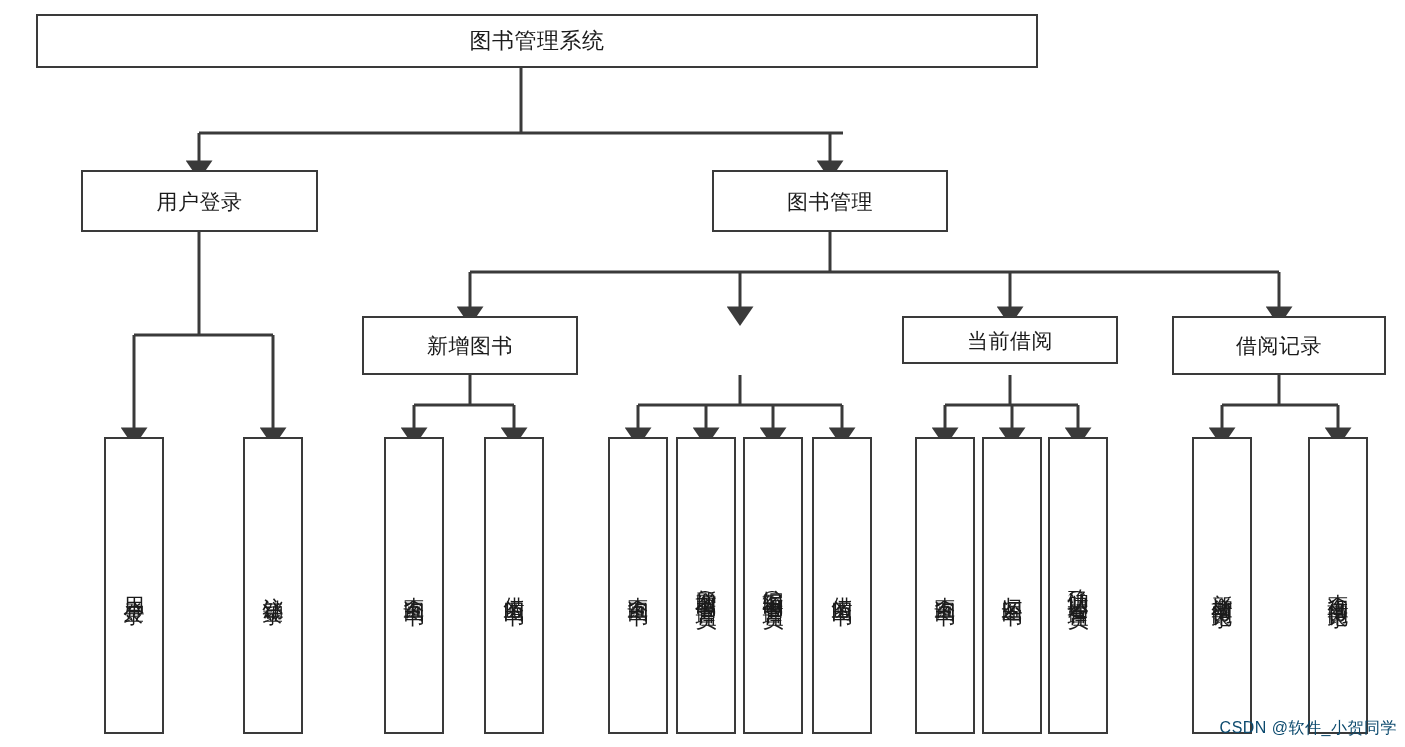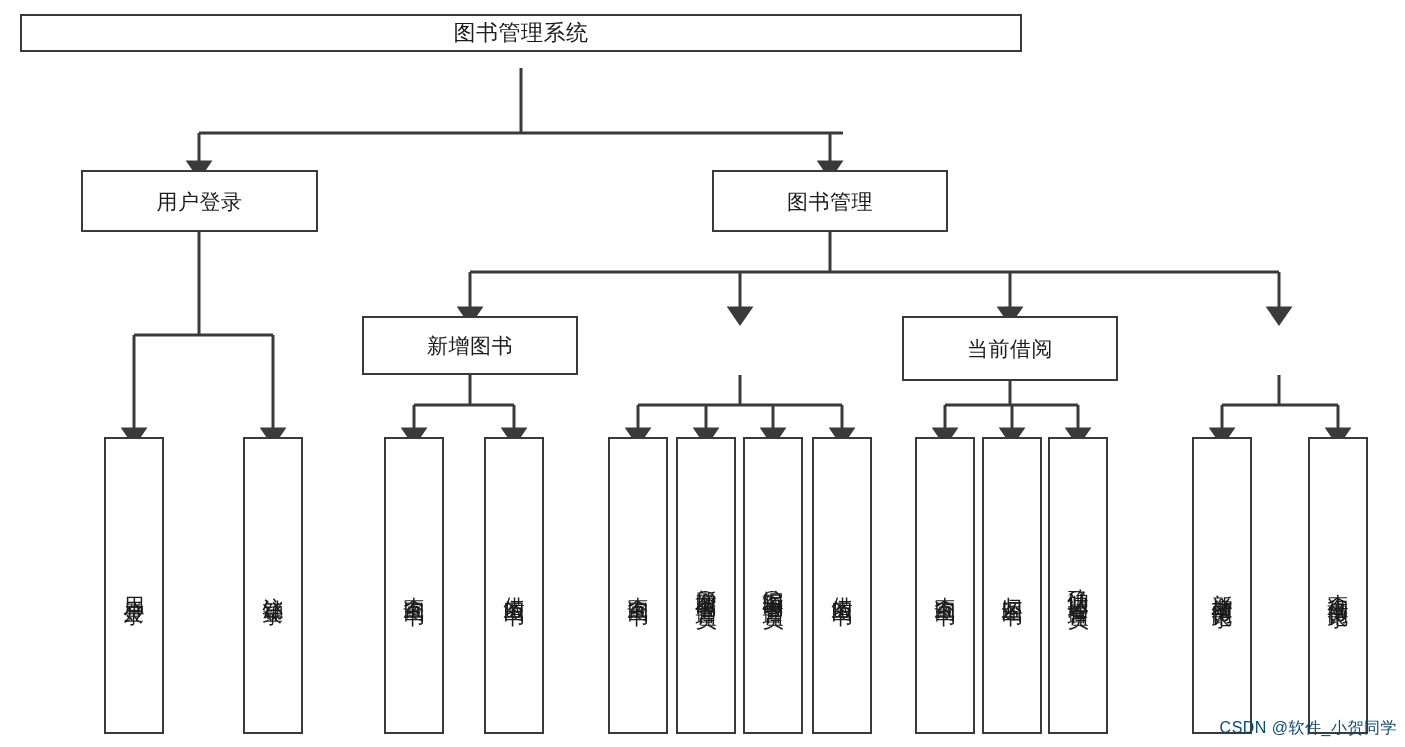--- a/index.html
+++ b/index.html
@@ -120,41 +120,44 @@
       <path d="M1012,405 L1012,431" marker-end="url(#arrowhead)"></path>
       <path d="M1078,405 L1078,431" marker-end="url(#arrowhead)"></path>
 
       <path d="M1279,375 L1279,405"></path>
       <path d="M1222,405 L1338,405"></path>
       <path d="M1222,405 L1222,431" marker-end="url(#arrowhead)"></path>
       <path d="M1338,405 L1338,431" marker-end="url(#arrowhead)"></path>
     </g>
   </svg>
 
-  <div class="node horiz root" style="left:20px; top:14px; width:1002px; height:38px;">
+  <div class="node horiz root" style="left:36px; top:14px; width:1002px; height:54px;">
     <span class="node-label">图书管理系统</span>
   </div>
 
   <div class="node horiz" style="left:81px; top:170px; width:237px; height:62px;">
     <span class="node-label">用户登录</span>
   </div>
 
   <div class="node horiz" style="left:712px; top:170px; width:236px; height:62px;">
     <span class="node-label">图书管理</span>
   </div>
 
   <div class="node horiz" style="left:362px; top:316px; width:216px; height:59px;">
     <span class="node-label">新增图书</span>
   </div>
 
 
-  <div class="node horiz" style="left:902px; top:316px; width:216px; height:65px;">
+  <div class="node horiz" style="left:902px; top:316px; width:216px; height:48px;">
     <span class="node-label">当前借阅</span>
   </div>
 
+  <div class="node horiz" style="left:1172px; top:316px; width:214px; height:59px;">
+    <span class="node-label">借阅记录</span>
+  </div>
 
   <div class="node vert" style="left:104px; top:437px; width:60px; height:297px;">
     <span class="node-label">用户登录</span>
   </div>
 
   <div class="node vert" style="left:243px; top:437px; width:60px; height:297px;">
     <span class="node-label">注销登录</span>
   </div>
 
   <div class="node vert" style="left:384px; top:437px; width:60px; height:297px;">

